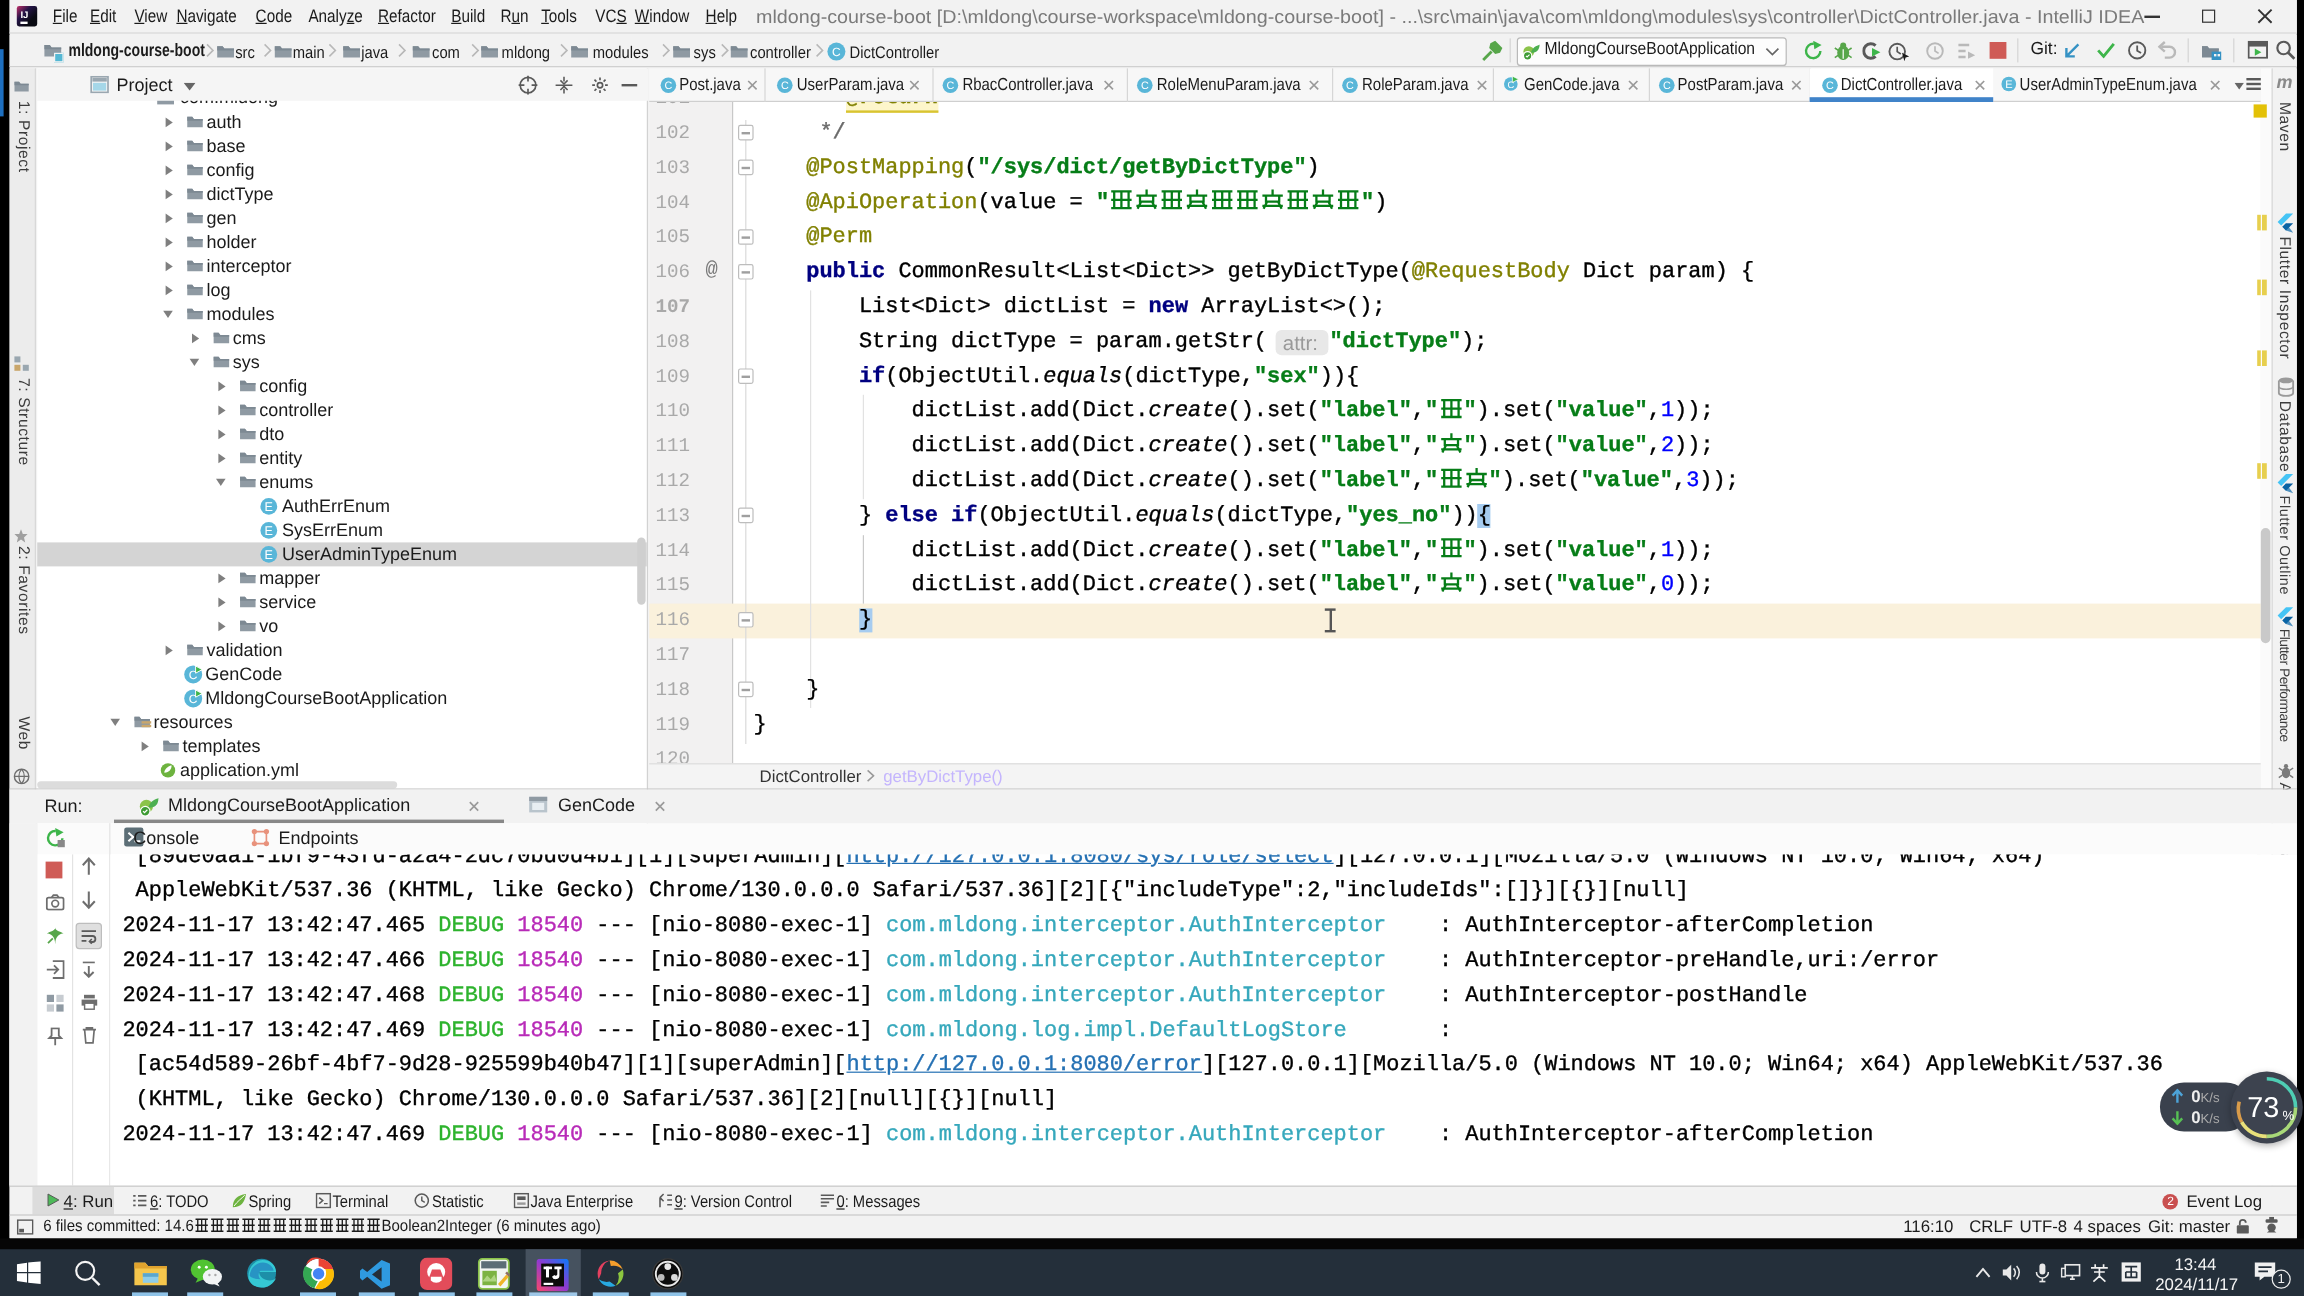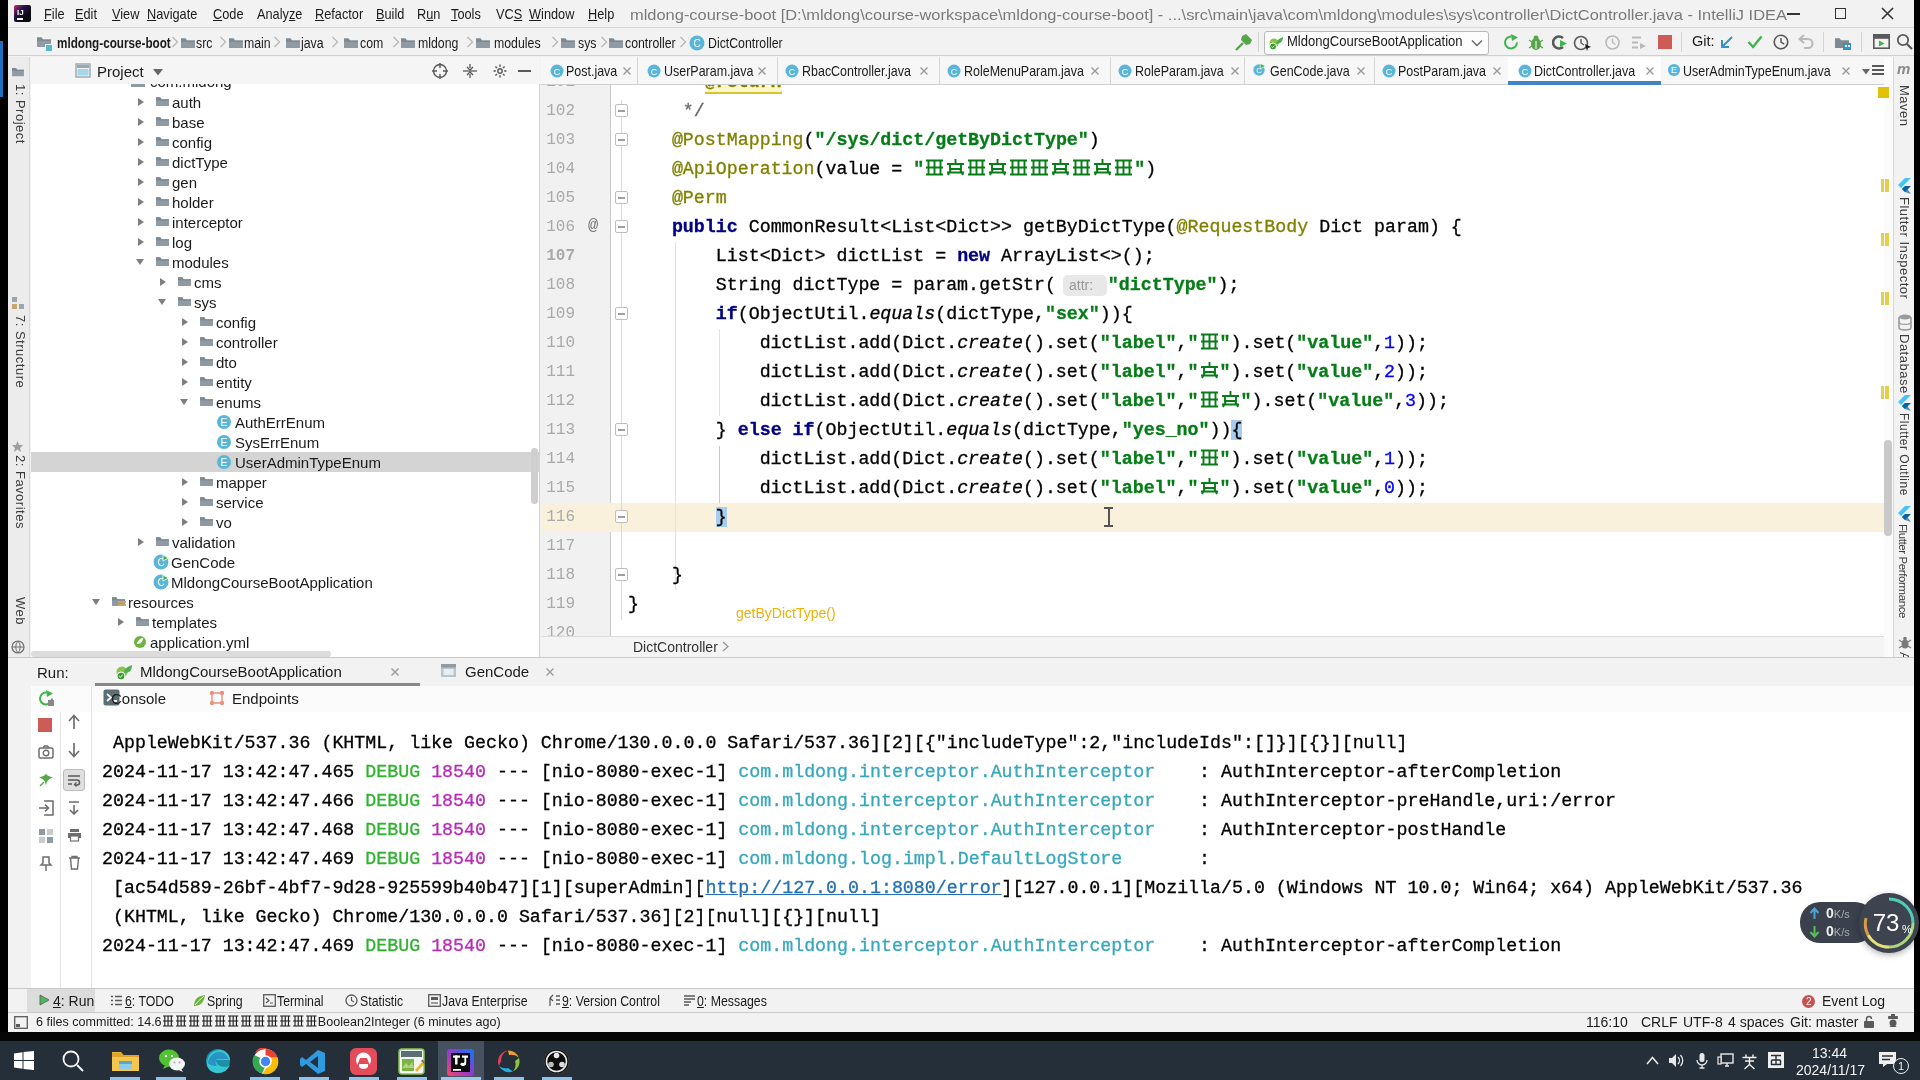--- a/index.html
+++ b/index.html
@@ -685,31 +685,31 @@
       </svg><span class="str">"</span>).set(<span class="str">"value"</span>,<span class="nm">1</span>));</div>
 <div class="codeline" style="left:87px;top:389px;">            dictList.add(Dict.<span class="it">create</span>().set(<span class="str">"label"</span>,<span class="str">"</span><svg style="vertical-align:-2.5px" width="21" height="19" viewBox="0 0 21 19">
         <g stroke="#067d17" stroke-width="1.9" fill="none">
           <path d="M10.5 1v5M2 6h17M5 6v5h11v-5M2 14.5h17M6 11l-3 6M15 11l3 6"></path>
         </g>
       </svg><span class="str">"</span>).set(<span class="str">"value"</span>,<span class="nm">0</span>));</div>
 <div class="codeline" style="left:87px;top:418px;">        <span style="background:#a6ccf0;">}</span></div>
 <div class="codeline" style="left:87px;top:476px;">    }</div>
 <div class="codeline" style="left:87px;top:505px;">}</div>
 <div class="abs" style="left:522px;top:190px;width:44px;height:21px;background:#e8e8e8;border-radius:5px;"></div>
-<div class="abs" style="left:528px;top:192px;font-size:14px;color:#999;font-family:'Liberation Sans';">attr:</div>
+<div class="abs" style="left:528px;top:192px;font-size:17px;color:#999;font-family:'Liberation Sans';">attr:</div>
 <div class="abs" style="left:567px;top:423px;width:1.5px;height:18px;background:#555;"></div>
 <div class="abs" style="left:563px;top:422px;width:9px;height:1.5px;background:#555;"></div>
 <div class="abs" style="left:563px;top:440px;width:9px;height:1.5px;background:#555;"></div>
 </div>
 <div class="abs" style="left:541px;top:636px;width:1343px;height:22px;background:#f4f4f4;border-top:1px solid #dcdcdc;"></div>
 <div class="abs" style="left:633px;top:639px;font-size:14px;color:#333;">DictController</div>
 <svg class="abs" style="left:722px;top:641px;" width="7" height="11">
     <path d="M1 1 L6 5.5 L1 10" stroke="#999" stroke-width="1.3" fill="none"></path>
   </svg>
-<div class="abs" style="left:736px;top:605px;font-size:14px;color:#eab308;">getByDictType()</div>
+<div class="abs" style="left:736px;top:639px;font-size:14px;color:#c4b5fd;">getByDictType()</div>
 <div class="abs" style="left:1884px;top:57px;width:9px;height:931px;background:#fbfbfb;"></div>
 <div class="abs" style="left:1878px;top:87px;width:11px;height:11px;background:#e3c107;"></div>
 <div class="abs" style="left:1881px;top:179px;width:3px;height:13px;background:#e7cf4e;"></div>
 <div class="abs" style="left:1885px;top:179px;width:4px;height:13px;background:#e7cf4e;"></div>
 <div class="abs" style="left:1881px;top:233px;width:3px;height:13px;background:#e7cf4e;"></div>
 <div class="abs" style="left:1885px;top:233px;width:4px;height:13px;background:#e7cf4e;"></div>
 <div class="abs" style="left:1881px;top:292px;width:3px;height:13px;background:#e7cf4e;"></div>
 <div class="abs" style="left:1885px;top:292px;width:4px;height:13px;background:#e7cf4e;"></div>
 <div class="abs" style="left:1881px;top:386px;width:3px;height:13px;background:#e7cf4e;"></div>
 <div class="abs" style="left:1885px;top:386px;width:4px;height:13px;background:#e7cf4e;"></div>
@@ -856,20 +856,21 @@
   </svg>
 <svg class="abs" style="left:67px;top:828px;" width="15" height="14" viewBox="0 0 15 14">
     <rect x="3" y="1" width="9" height="3" fill="#6e6e6e"></rect>
     <rect x="1" y="5" width="13" height="5" fill="#6e6e6e"></rect>
     <rect x="3.5" y="8" width="8" height="5" fill="#fff" stroke="#6e6e6e" stroke-width="1.2"></rect>
   </svg>
 <svg class="abs" style="left:68px;top:855px;" width="13" height="15" viewBox="0 0 13 15">
     <path d="M1 3 h11 M4 3 V1.5 h5 V3 M2.5 3 l1 11 h6 l1 -11" fill="none" stroke="#6e6e6e" stroke-width="1.4"></path>
   </svg>
 <div class="abs" style="left:92px;top:712px;width:1789px;height:276px;overflow:hidden;background:#fff;">
+<div class="conline" style="left:10px;top:-12px;"> [89de0aa1-1bf9-43fd-a2a4-2dc70bd0d4b1][1][superAdmin][<span class="lnk">http://127.0.0.1:8080/sys/role/select</span>][127.0.0.1][Mozilla/5.0 (Windows NT 10.0; Win64; x64)</div>
 <div class="conline" style="left:10px;top:17px;"> AppleWebKit/537.36 (KHTML, like Gecko) Chrome/130.0.0.0 Safari/537.36][2][{"includeType":2,"includeIds":[]}][{}][null]</div>
 <div class="conline" style="left:10px;top:46px;">2024-11-17 13:42:47.465 <span class="dbg">DEBUG</span> <span class="pid">18540</span> --- [nio-8080-exec-1] <span class="lgr">com.mldong.interceptor.AuthInterceptor</span>    : AuthInterceptor-afterCompletion</div>
 <div class="conline" style="left:10px;top:75px;">2024-11-17 13:42:47.466 <span class="dbg">DEBUG</span> <span class="pid">18540</span> --- [nio-8080-exec-1] <span class="lgr">com.mldong.interceptor.AuthInterceptor</span>    : AuthInterceptor-preHandle,uri:/error</div>
 <div class="conline" style="left:10px;top:104px;">2024-11-17 13:42:47.468 <span class="dbg">DEBUG</span> <span class="pid">18540</span> --- [nio-8080-exec-1] <span class="lgr">com.mldong.interceptor.AuthInterceptor</span>    : AuthInterceptor-postHandle</div>
 <div class="conline" style="left:10px;top:133px;">2024-11-17 13:42:47.469 <span class="dbg">DEBUG</span> <span class="pid">18540</span> --- [nio-8080-exec-1] <span class="lgr">com.mldong.log.impl.DefaultLogStore</span>       :</div>
 <div class="conline" style="left:10px;top:162px;"> [ac54d589-26bf-4bf7-9d28-925599b40b47][1][superAdmin][<span class="lnk">http://127.0.0.1:8080/error</span>][127.0.0.1][Mozilla/5.0 (Windows NT 10.0; Win64; x64) AppleWebKit/537.36</div>
 <div class="conline" style="left:10px;top:191px;"> (KHTML, like Gecko) Chrome/130.0.0.0 Safari/537.36][2][null][{}][null]</div>
 <div class="conline" style="left:10px;top:220px;">2024-11-17 13:42:47.469 <span class="dbg">DEBUG</span> <span class="pid">18540</span> --- [nio-8080-exec-1] <span class="lgr">com.mldong.interceptor.AuthInterceptor</span>    : AuthInterceptor-afterCompletion</div>
 </div>
 <div class="abs" style="left:1800px;top:902px;width:75px;height:41px;background:#3a414d;border-radius:20px;"></div>

